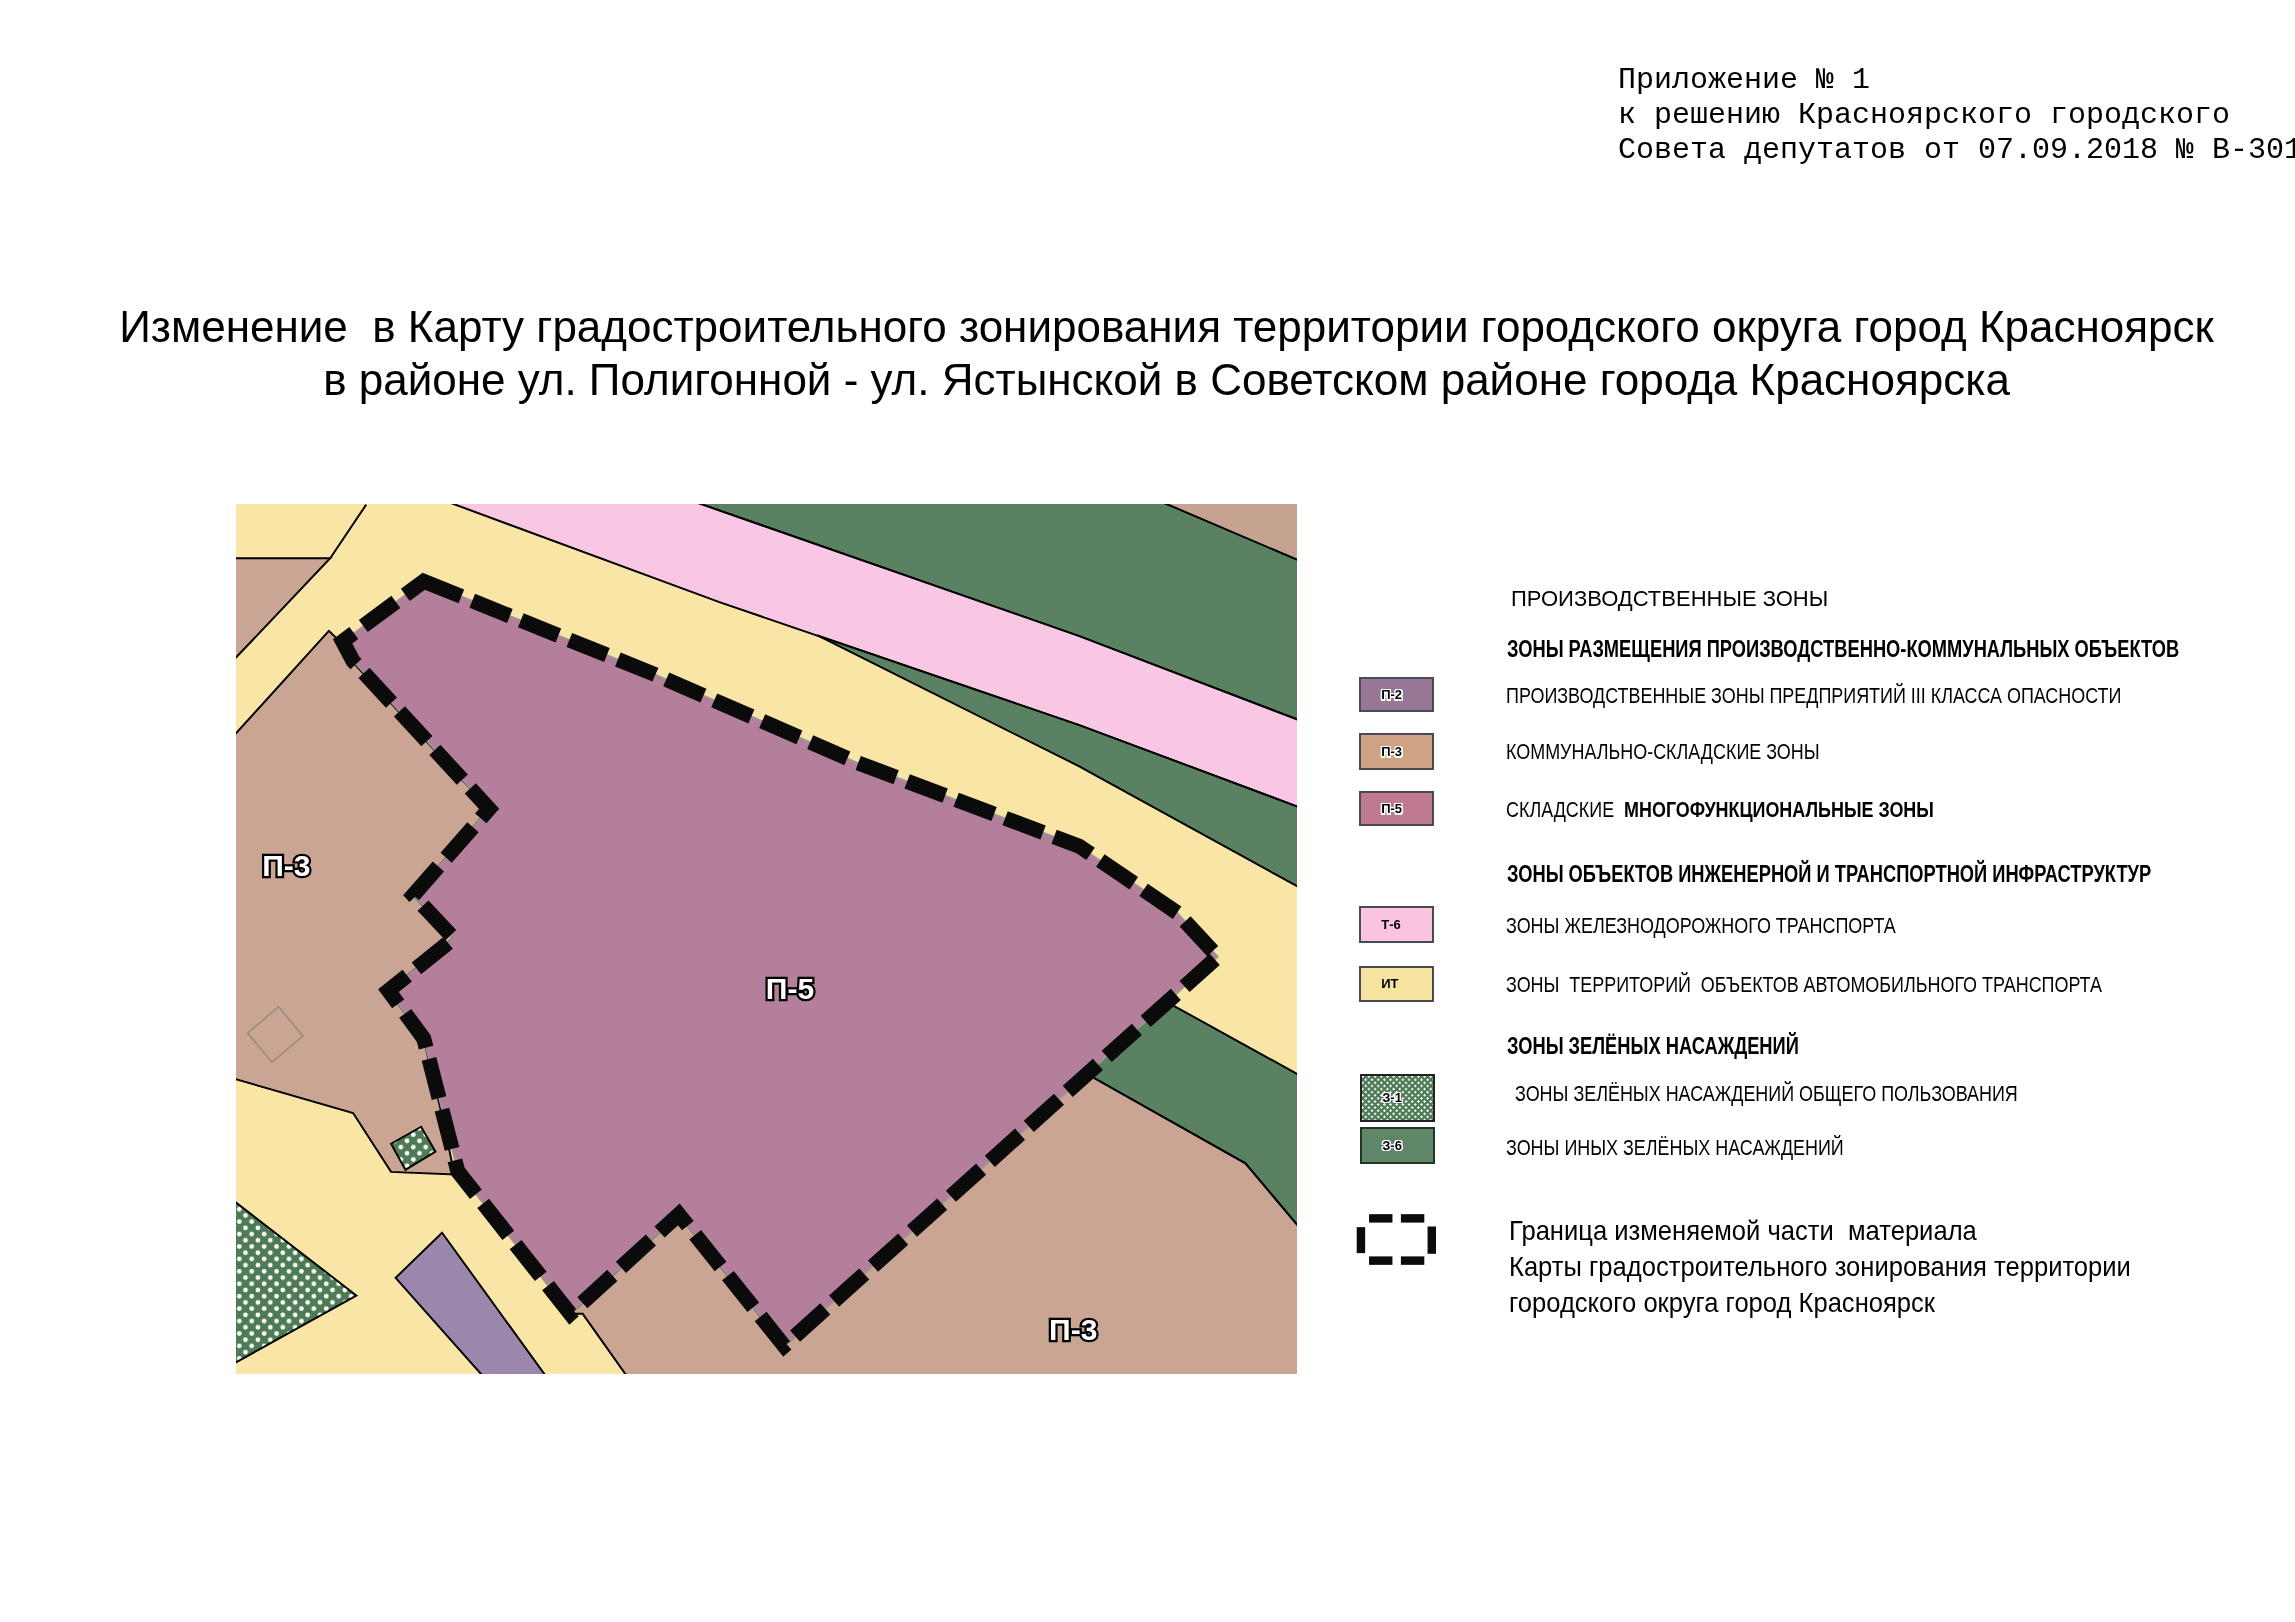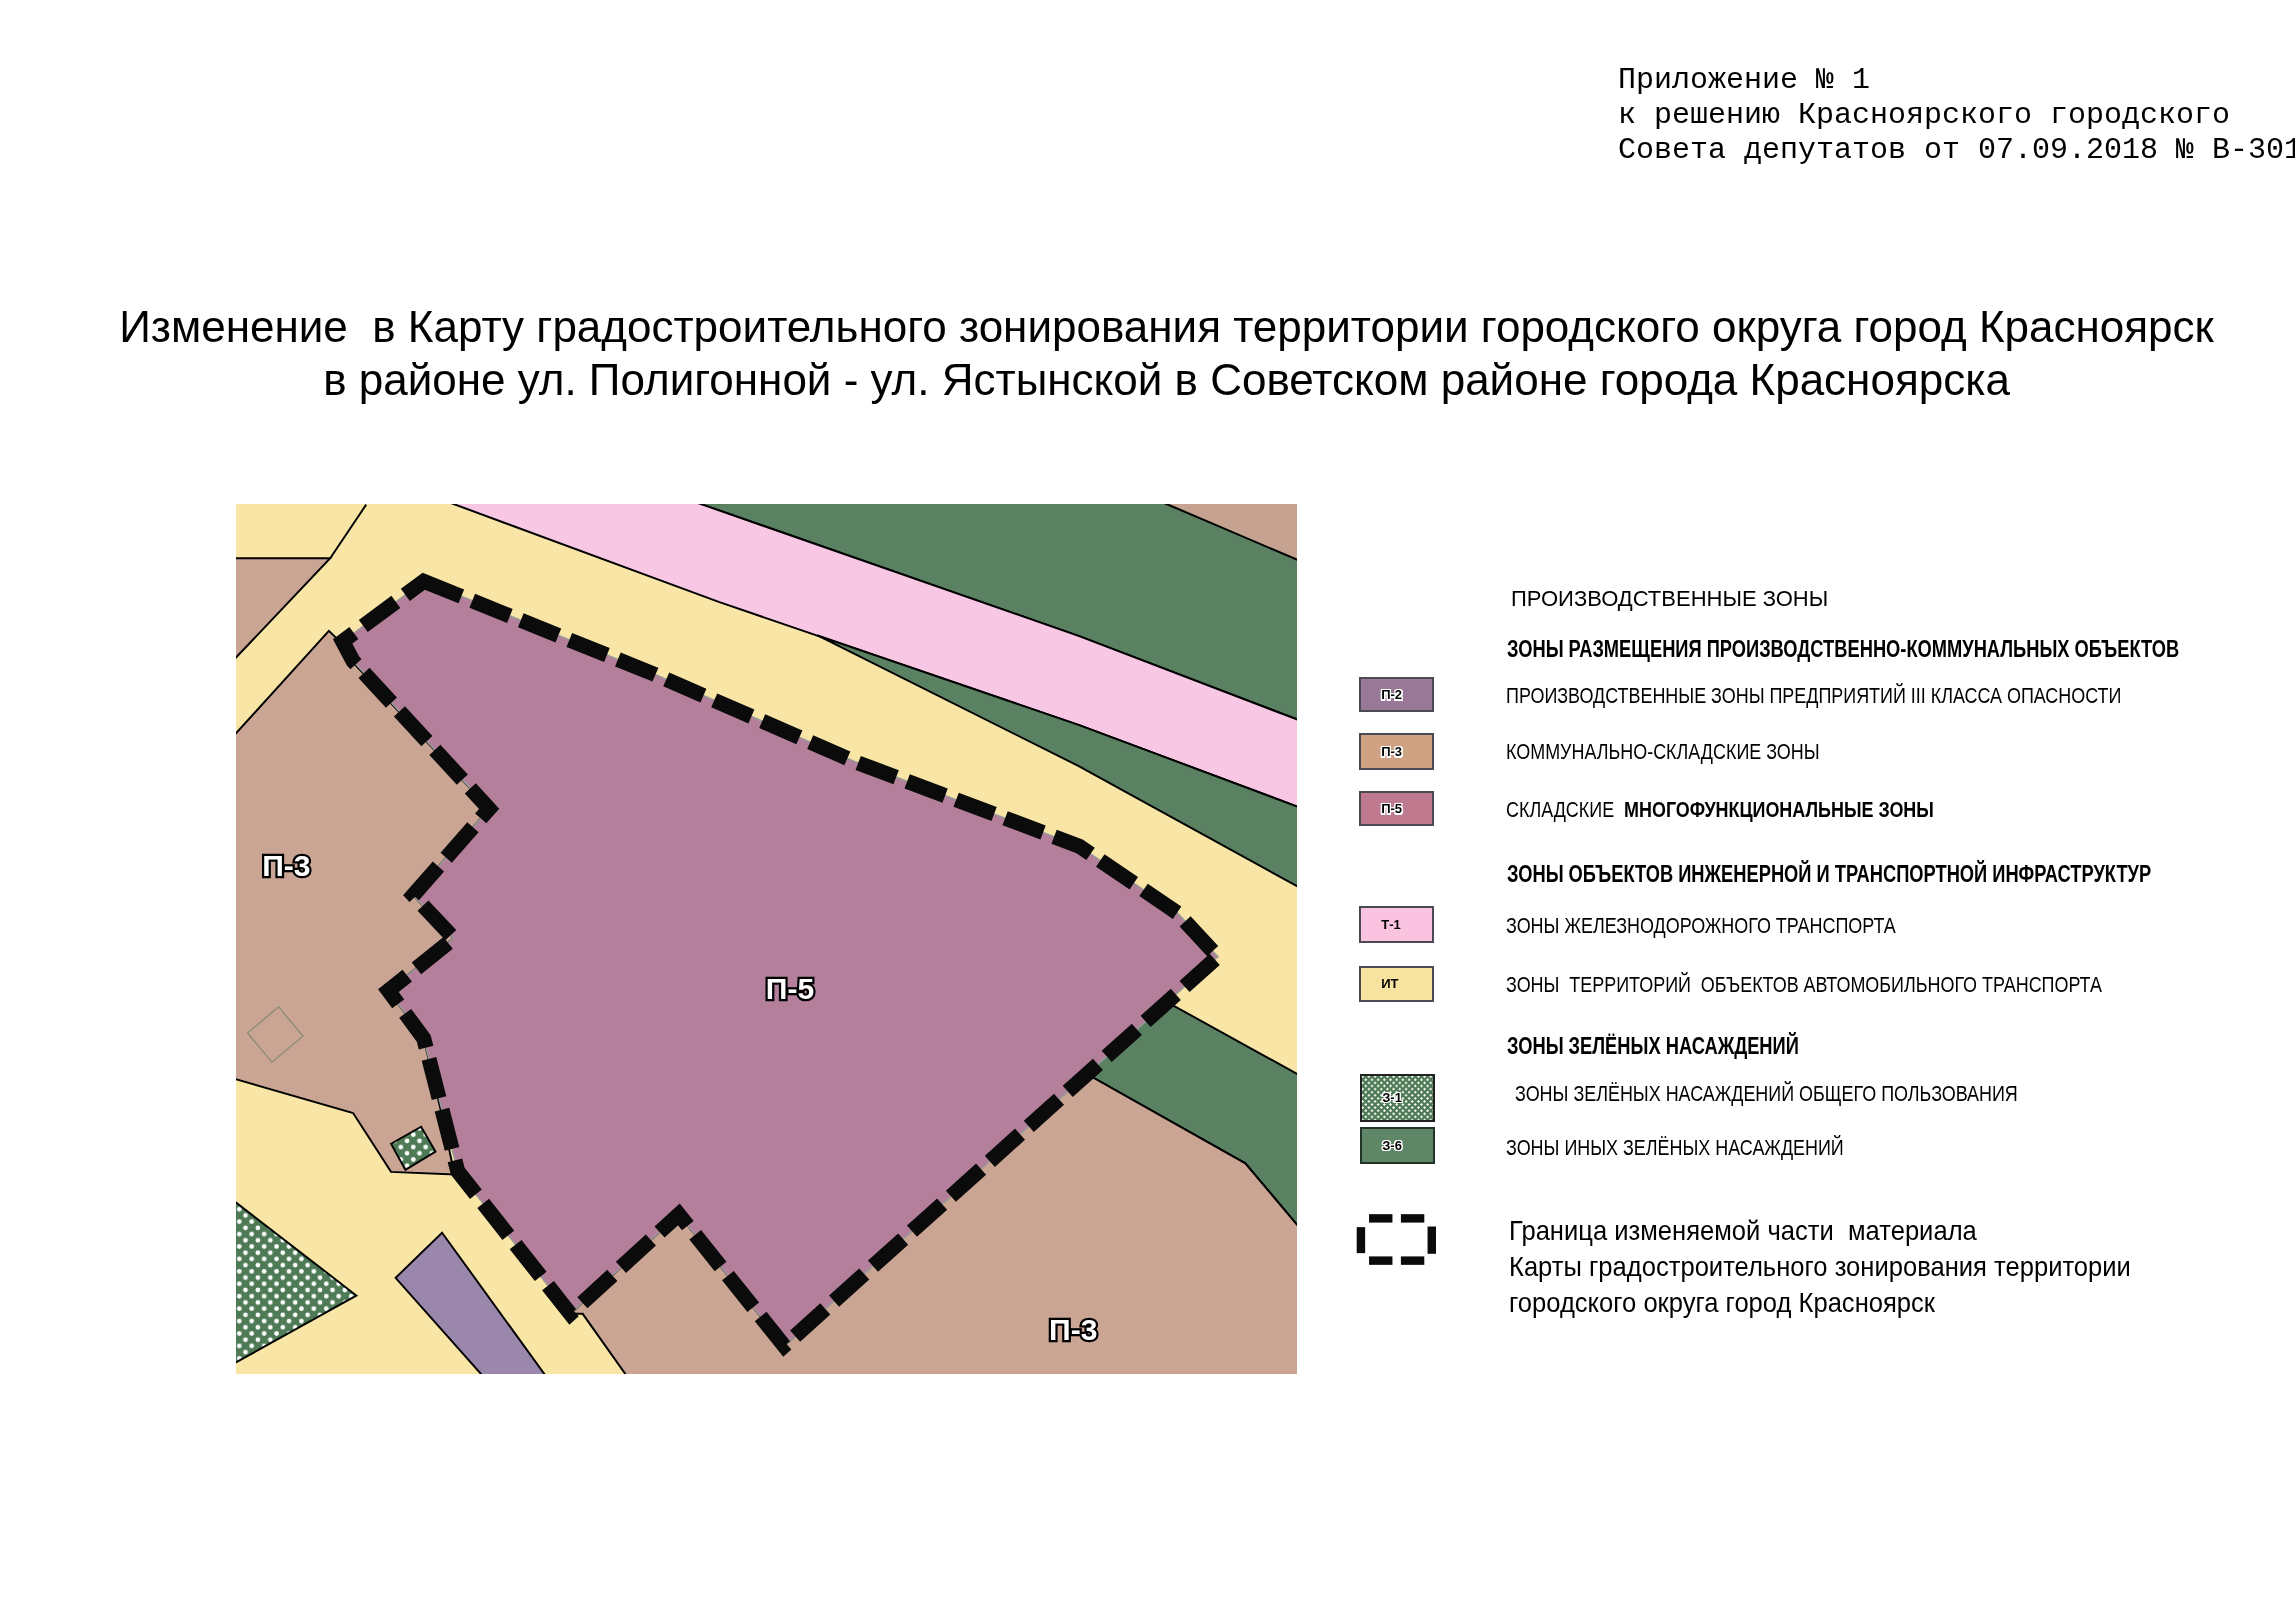--- a/index.html
+++ b/index.html
@@ -83,21 +83,21 @@
   <div class="abs lg cnd" style="left:1506px;top:741px;font-size:22px;">КОММУНАЛЬНО-СКЛАДСКИЕ ЗОНЫ</div>
 
   <div class="sw" style="left:1359px;top:791px;height:35px;background:#C07A90;">
       <div class="swlbl">П-5</div>
     </div>
   <div class="abs lg cnd" style="left:1506px;top:799px;font-size:22px;">СКЛАДСКИЕ&nbsp; <span class="b">МНОГОФУНКЦИОНАЛЬНЫЕ ЗОНЫ</span></div>
 
   <div class="abs lg b cnb" style="left:1507px;top:863px;font-size:23px;">ЗОНЫ ОБЪЕКТОВ ИНЖЕНЕРНОЙ И ТРАНСПОРТНОЙ ИНФРАСТРУКТУР</div>
 
   <div class="sw" style="left:1359px;top:906px;height:37px;background:#FAC3DF;">
-      <div class="swlbl" style="text-shadow:none;">Т-1</div>
+      <div class="swlbl" style="text-shadow:none;">Т-6</div>
     </div>
   <div class="abs lg cnd" style="left:1506px;top:915px;font-size:22px;">ЗОНЫ ЖЕЛЕЗНОДОРОЖНОГО ТРАНСПОРТА</div>
 
   <div class="sw" style="left:1359px;top:966px;height:36px;background:#F7E3A0;">
       <div class="swlbl" style="text-shadow:none;">ИТ</div>
     </div>
   <div class="abs lg cnd" style="left:1506px;top:974px;font-size:22px;">ЗОНЫ&nbsp; ТЕРРИТОРИЙ&nbsp; ОБЪЕКТОВ АВТОМОБИЛЬНОГО ТРАНСПОРТА</div>
 
   <div class="abs lg b cnb" style="left:1507px;top:1035px;font-size:23px;">ЗОНЫ ЗЕЛЁНЫХ НАСАЖДЕНИЙ</div>
 

